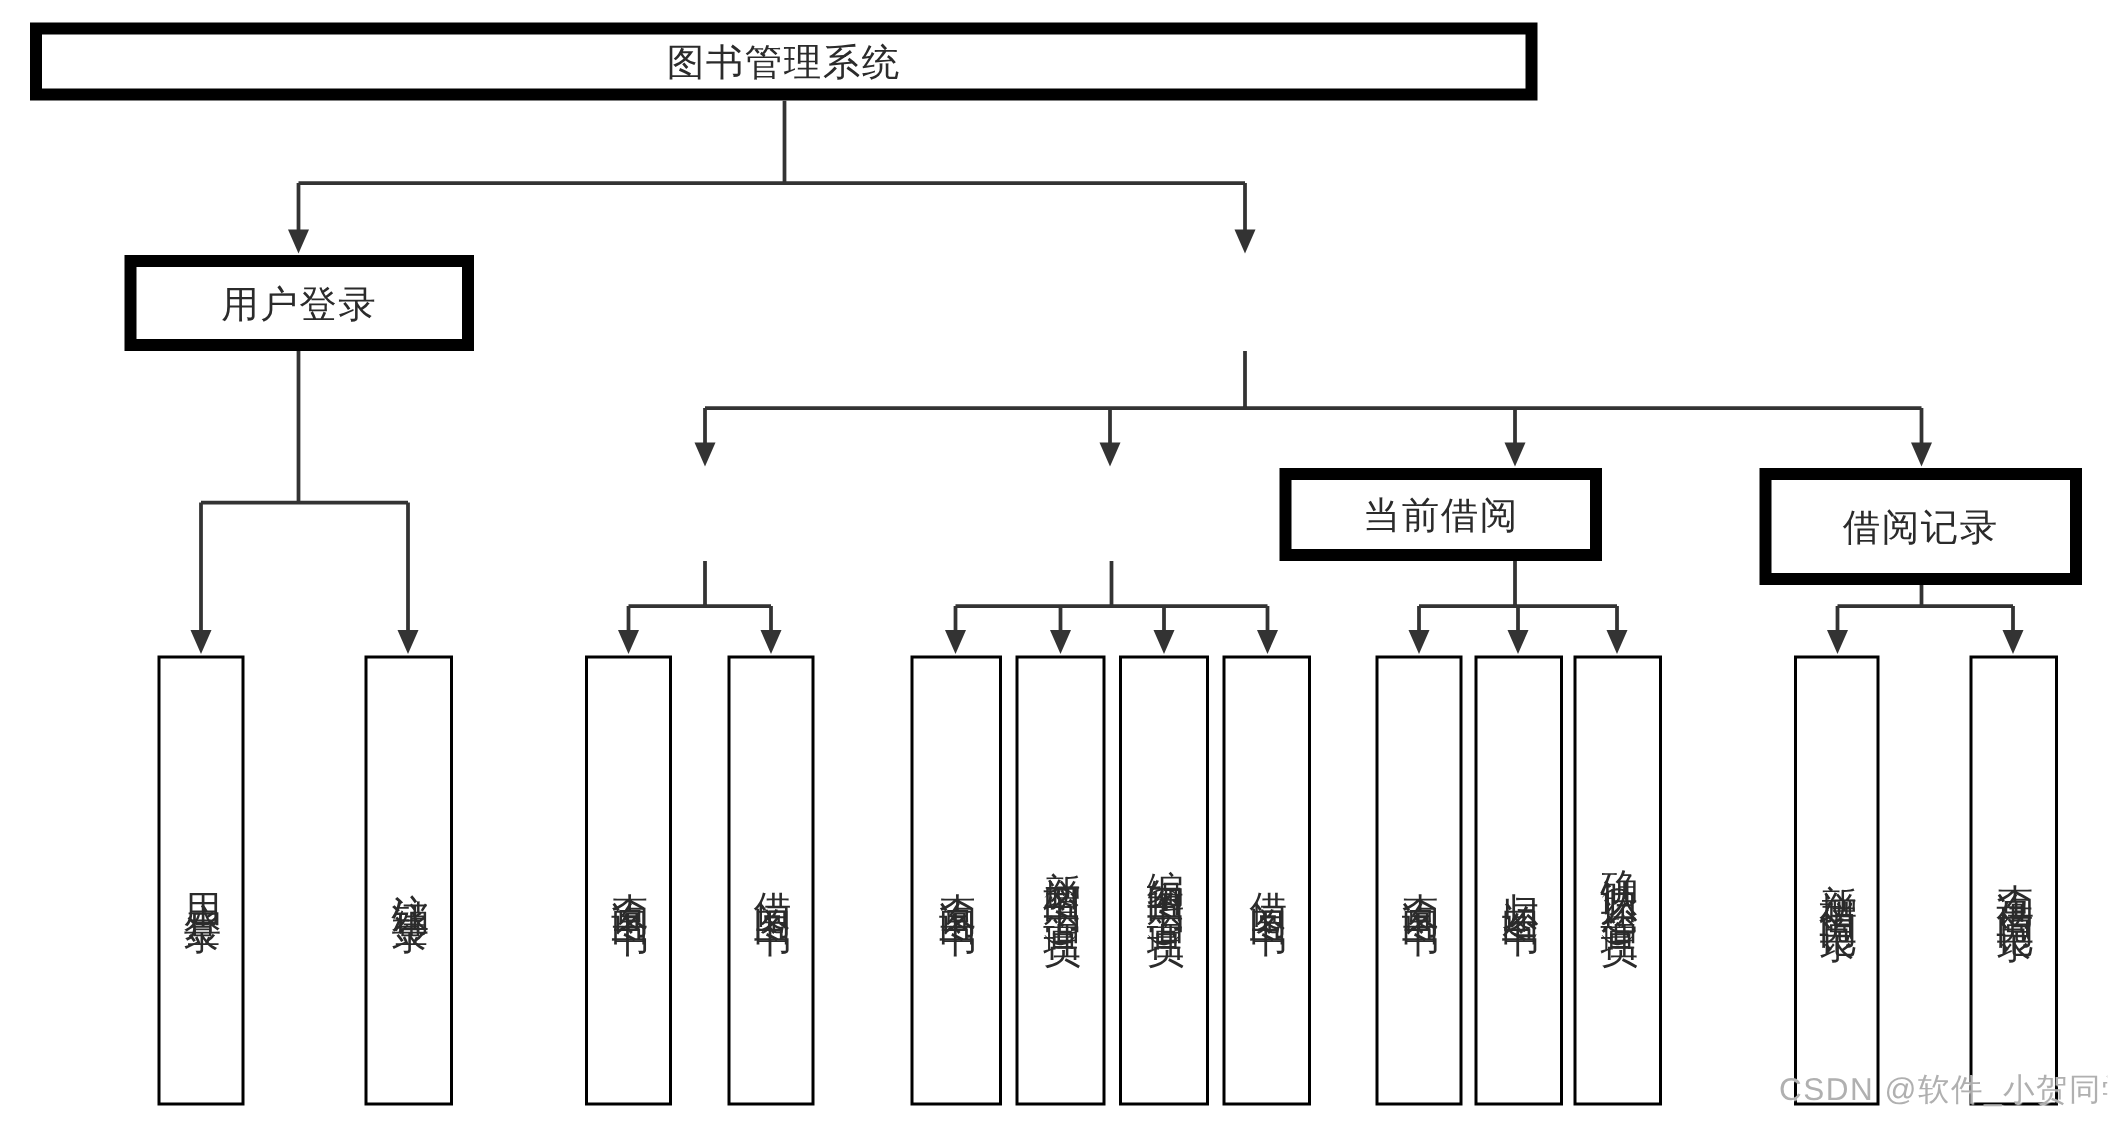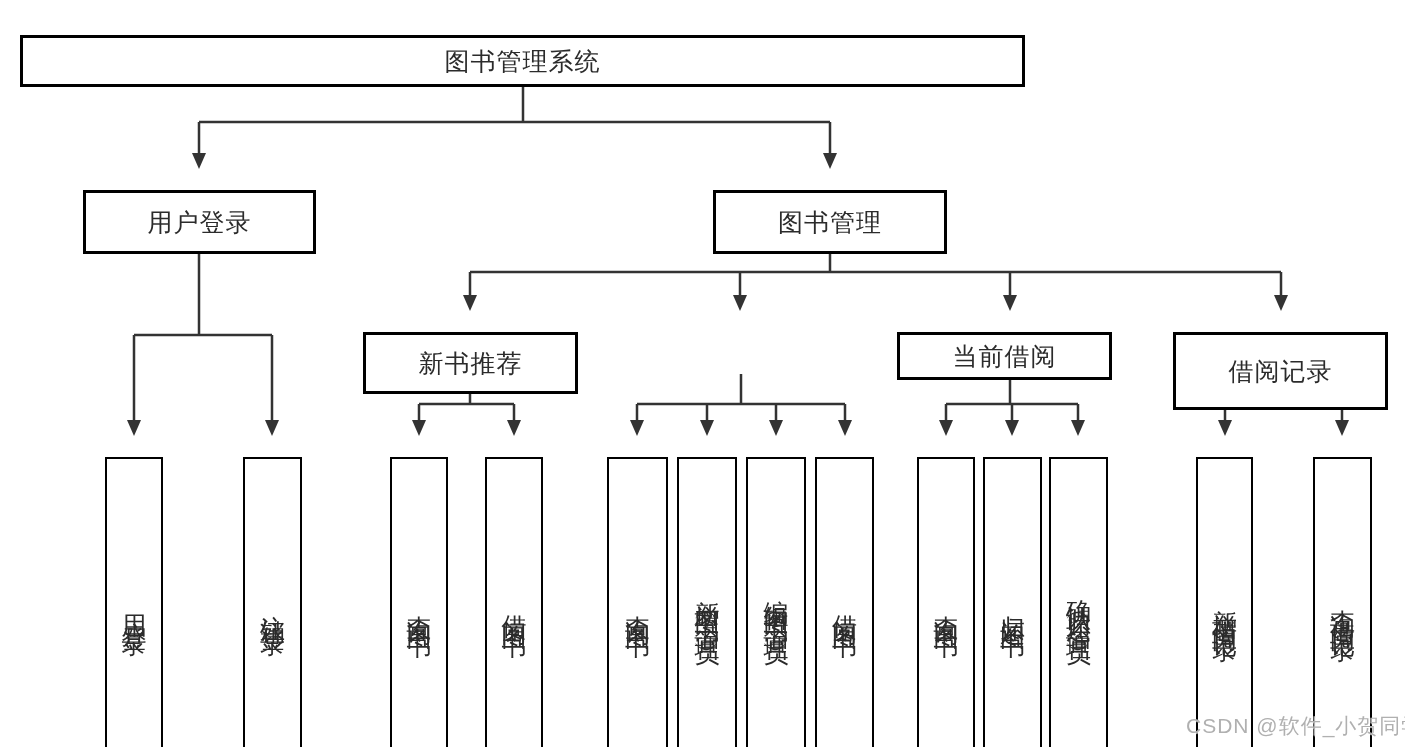--- a/index.html
+++ b/index.html
@@ -8,27 +8,26 @@
     width:1405px;height:747px;
     background:#ffffff;
     font-family:"Liberation Sans","DejaVu Sans",sans-serif;
     color:#2b2b2b;
     overflow:hidden;
   }
   .wires{position:absolute;left:0;top:0;}
   .node{
     position:absolute;
     box-sizing:border-box;
-    border:3px solid #000000;
+    border:8px solid #000000;
     background:#ffffff;
     display:flex;align-items:center;justify-content:center;
     font-size:25px;
     letter-spacing:1px;
     white-space:nowrap;
-    margin-top:20px;
   }
   .leaf{
     border-width:2px;
   }
   .leaf .lbl{
     writing-mode:vertical-rl;
     text-orientation:mixed;
     font-size:25px;
     line-height:1;
     letter-spacing:6px;
@@ -68,28 +67,22 @@
       M1218 420h14l-7 16z M1335 420h14l-7 16z"></path>
   </svg>
 
   <div class="node" style="left:20px;top:15px;width:1005px;height:52px">
     <span class="lbl">图书管理系统</span>
   </div>
 
   <div class="node" style="left:83px;top:170px;width:233px;height:64px">
     <span class="lbl">用户登录</span>
   </div>
-  <div class="node" style="left:713px;top:170px;width:234px;height:64px">
-    <span class="lbl">图书管理</span>
-  </div>
 
-  <div class="node" style="left:363px;top:312px;width:215px;height:62px">
-    <span class="lbl">新书推荐</span>
-  </div>
-  <div class="node" style="left:897px;top:312px;width:215px;height:48px">
+  <div class="node" style="left:853px;top:312px;width:215px;height:62px">
     <span class="lbl">当前借阅</span>
   </div>
   <div class="node" style="left:1173px;top:312px;width:215px;height:78px">
     <span class="lbl">借阅记录</span>
   </div>
 
   <div class="node leaf" style="left:105px;top:437px;width:58px;height:300px">
     <span class="lbl">用户登录</span>
   </div>
   <div class="node leaf" style="left:243px;top:437px;width:59px;height:300px">

